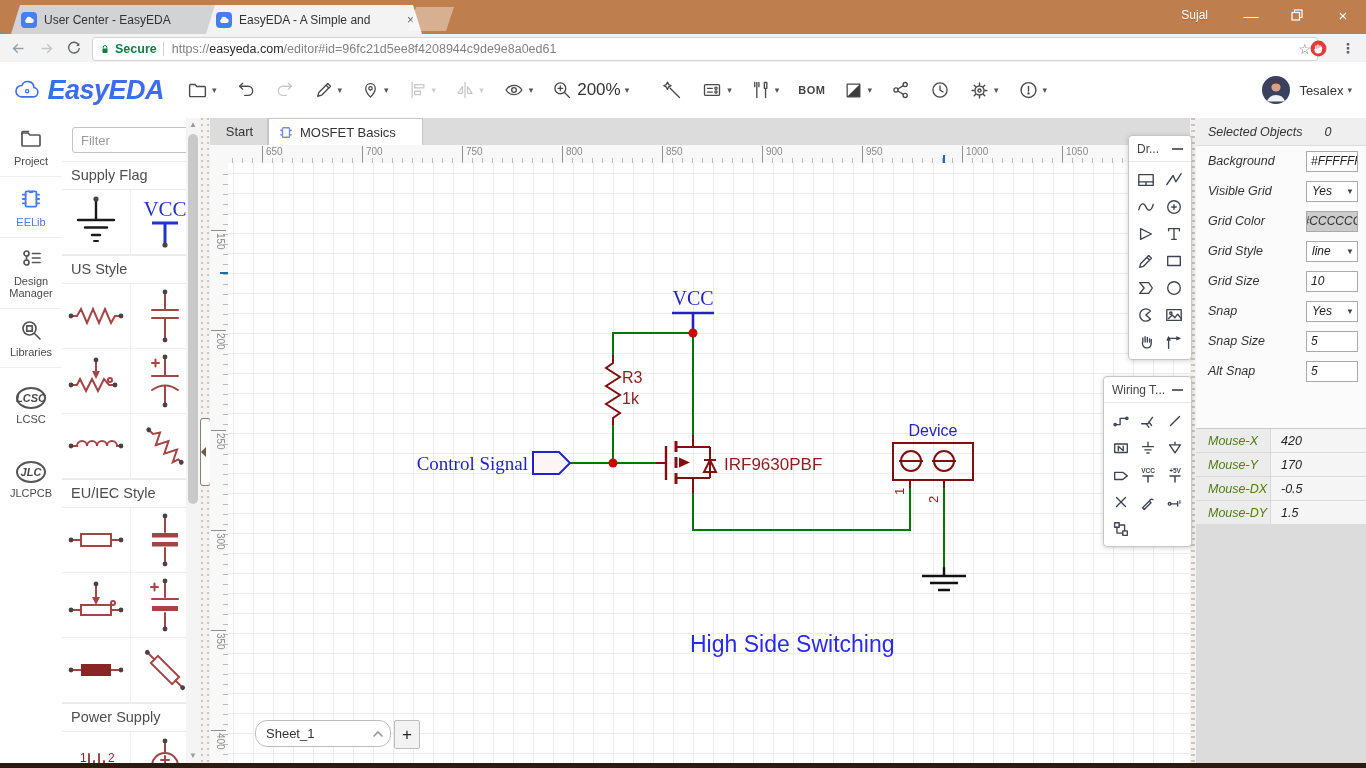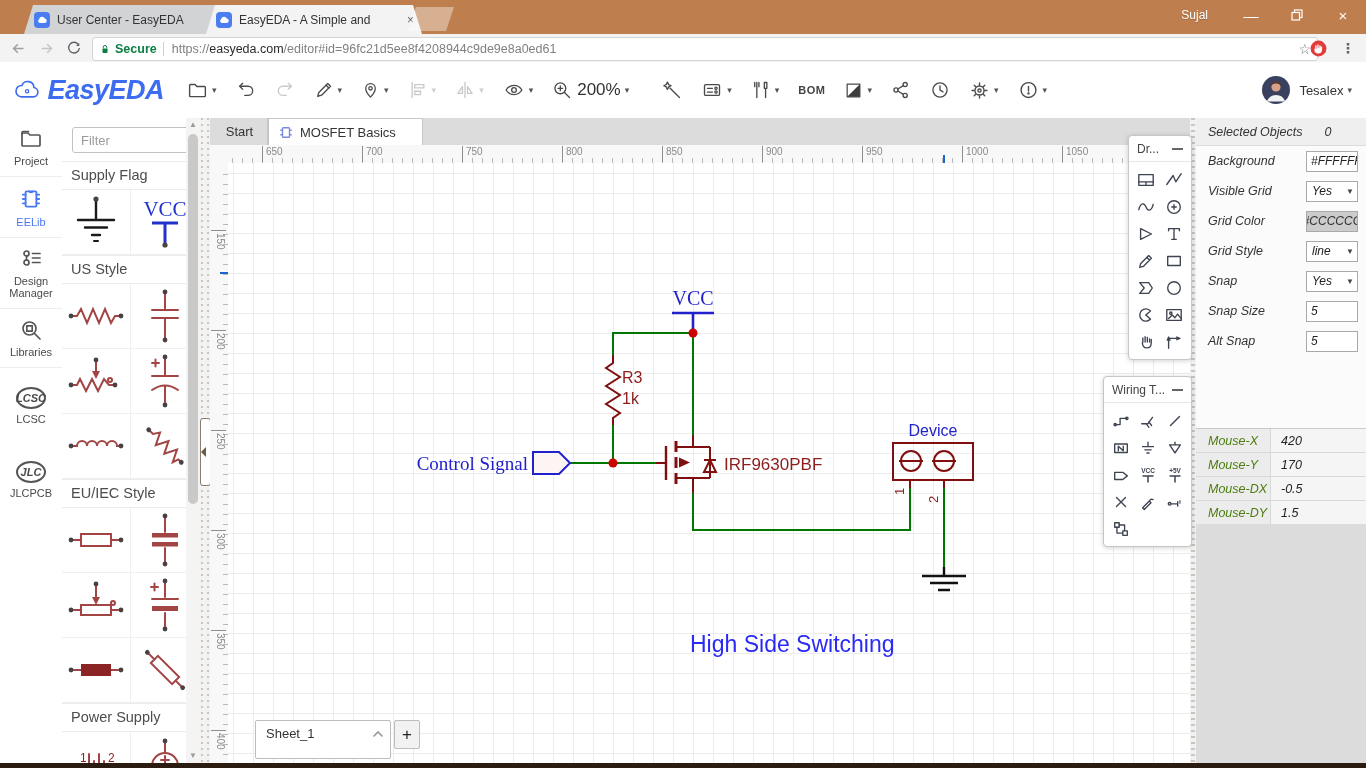--- a/index.html
+++ b/index.html
@@ -7,21 +7,21 @@
     font-family:"Liberation Sans","DejaVu Sans",sans-serif;background:#fff;-webkit-font-smoothing:antialiased;}
   svg{display:block;}
 
   
   #titlebar{position:absolute;left:0;top:0;width:1366px;height:34px;background:#bf7e4e;}
   .btab{position:absolute;top:5px;height:29px;display:flex;align-items:center;padding:0 8px 0 10px;
     clip-path:polygon(9px 0,calc(100% - 9px) 0,100% 100%,0 100%);font-size:12px;color:#333;}
   .btab .fav{width:16px;height:16px;border-radius:4px;background:#4a7df0;color:#fff;display:flex;align-items:center;justify-content:center;margin-right:7px;flex:0 0 16px;}
   .btab .ttl{white-space:nowrap;overflow:hidden;flex:1;}
   .btab .tx{color:#666;font-size:12px;margin-left:8px;cursor:default;}
-  #tab1{left:24px;width:198px;background:#d2d3d5;}
+  #tab1{left:11px;width:198px;background:#d2d3d5;}
   #tab2{left:206px;width:198px;background:#f3f3f3;}
   #newtab{position:absolute;left:408px;top:7px;width:46px;height:24px;background:rgba(255,255,255,.38);
     clip-path:polygon(8px 0,100% 0,calc(100% - 8px) 100%,0 100%);}
   #winprofile{position:absolute;right:158px;top:8px;color:#fff;font-size:12px;text-shadow:0 1px 1px rgba(0,0,0,.2);}
   .winbtn{position:absolute;top:0;width:46px;height:30px;display:flex;align-items:center;justify-content:center;color:#fff;font-size:15px;}
 
   
   #chromebar{position:absolute;left:0;top:34px;width:1366px;height:28px;background:#f3f3f3;border-bottom:1px solid #d8d8d8;}
   .navic{position:absolute;top:3px;width:24px;height:22px;display:flex;align-items:center;justify-content:center;}
   #addr{position:absolute;left:92px;top:3px;width:1212px;height:22px;background:#fff;border:1px solid #d4d4d4;border-radius:3px;
@@ -111,21 +111,21 @@
   .pico{width:27px;height:27px;display:flex;align-items:center;justify-content:center;}
   .pico svg{stroke:#3d4350;fill:none;stroke-width:1.5;stroke-linecap:round;stroke-linejoin:round;}
   .pico .wlbl{font-size:6.5px;font-weight:bold;fill:#3d4350;stroke:none;}
   #pal-draw{left:918px;top:17px;width:62px;}
   #pal-draw .pbody{grid-template-columns:1fr 1fr;}
   #pal-wire{left:893px;top:258px;width:87px;text-align:center;}
   #pal-wire .pbody{grid-template-columns:1fr 1fr 1fr;}
 
   
   #sheetbar{position:absolute;left:27px;top:557px;z-index:5;display:flex;}
-  #sheettab{width:118px;height:25px;background:#fff;border:1px solid #bdbdbd;border-radius:2px;display:flex;align-items:center;padding:0 6px 12px 10px;font-size:13px;color:#333;}
+  #sheettab{width:118px;height:25px;background:#fff;border:1px solid #bdbdbd;border-radius:12px;display:flex;align-items:center;padding:0 6px 0 10px;font-size:13px;color:#333;}
   #sheettab svg{margin-left:auto;}
   #addsheet{width:24px;height:27px;background:#f2f2f2;border:1px solid #bdbdbd;border-radius:2px;margin-left:3px;
     font-size:17px;color:#222;display:flex;align-items:center;justify-content:center;}
 
   
   #inspector{position:absolute;left:1196px;top:118px;width:170px;height:746px;background:#fbfbfb;font-style:italic;}
   #selhdr{height:27px;background:#efefef;border-bottom:1px solid #dcdcdc;display:flex;align-items:center;font-size:12.5px;color:#333;}
   #selhdr .l{margin-left:12px;}
   #selhdr .c{margin-left:22px;}
   #secttl{height:30px;display:flex;align-items:center;font-size:13px;color:#222;}
@@ -896,20 +896,26 @@
         </div>
     </div>
     <div class="arow">
       <span class="lab">Grid Style</span>
       <div class="ctl sel">
           <span class="sv">line</span>
           <span class="sc">▼</span>
         </div>
     </div>
     <div class="arow">
+      <span class="lab">Grid Size</span>
+      <div class="ctl inp">
+          <span>10</span>
+        </div>
+    </div>
+    <div class="arow">
       <span class="lab">Snap</span>
       <div class="ctl sel">
           <span class="sv">Yes</span>
           <span class="sc">▼</span>
         </div>
     </div>
     <div class="arow">
       <span class="lab">Snap Size</span>
       <div class="ctl inp">
           <span>5</span>

